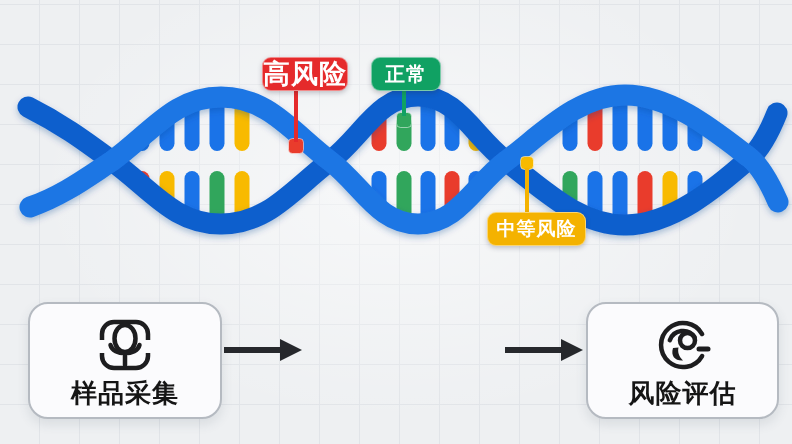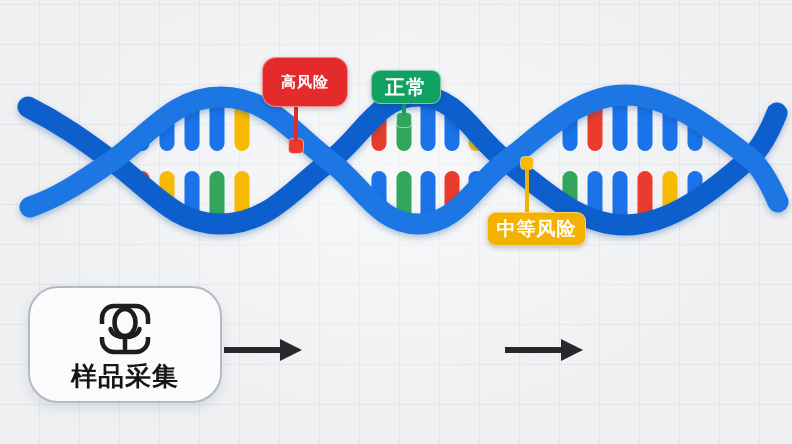--- a/index.html
+++ b/index.html
@@ -19,38 +19,37 @@
   .chip{
     position:absolute;
     display:flex;align-items:center;justify-content:center;
     color:#fff;font-weight:bold;
     border-radius:9px;
     border:1.5px solid rgba(255,255,255,.45);
     box-shadow:0 2px 5px rgba(40,40,60,.25);
     box-sizing:border-box;
     letter-spacing:1px;
   }
-  .chip-high  {left:262px;top:57px;width:86px;height:50px;font-size:15px;border-radius:14px;}
+  .chip-high  {left:262px;top:57px;width:86px;height:34px;font-size:27px;}
   .chip-normal{left:371px;top:57px;width:70px;height:34px;font-size:20px;}
   .chip-medium{left:487px;top:212px;width:99px;height:34px;font-size:19px;text-align:right;}
   .conn{position:absolute;width:4px;}
   .conn-high  {left:294px;top:90px;height:52px;}
   .conn-normal{left:402px;top:90px;height:26px;}
   .conn-medium{left:525px;top:168px;height:45px;}
   
   .card{
-    position:absolute;top:286px;height:117px;
+    position:absolute;top:302px;height:117px;
     background:var(--card-bg,#fbfbfd);
     border:2px solid var(--card-border,#b5bac1);
-    border-radius:30px;
+    border-radius:20px;
     box-sizing:border-box;
     box-shadow:0 5px 12px rgba(60,70,90,.12);
     display:flex;flex-direction:column;align-items:center;justify-content:center;
     color:var(--icon,#1d1d1f);
-    font-family:Liberation Serif, serif;
   }
   .card-1{left:28px;width:194px;}
   .card-2{left:310px;width:193px;}
   .card-3{left:586px;width:193px;}
   .card svg{display:block;margin-top:2px;}
   .card-label{
     margin-top:4px;
     font-size:26px;font-weight:bold;color:var(--text,#151515);
     letter-spacing:1px;line-height:1.1;
   }
@@ -108,21 +107,21 @@
       <rect x="288.5" y="138.5" width="15" height="15" rx="4" fill="#e93c2c" stroke="rgba(255,255,255,0.5)" stroke-width="1"></rect>
       <rect x="396.5" y="112.5" width="15" height="15" rx="4" fill="#31a65c" stroke="rgba(255,255,255,0.5)" stroke-width="1"></rect>
       <rect x="520.5" y="156.5" width="13" height="13" rx="4" fill="#f8ba00" stroke="rgba(255,255,255,0.5)" stroke-width="1"></rect>
     </svg>
 
   <div class="conn conn-high" style="background: rgb(229, 42, 43);"></div>
   <div class="conn conn-normal" style="background: rgb(16, 161, 99);"></div>
   <div class="conn conn-medium" style="background: rgb(244, 178, 0);"></div>
 
   <div class="chip chip-high" style="background: rgb(229, 42, 43);">高风险</div>
-  <div class="chip chip-normal" style="background: rgb(16, 161, 99); margin-top: 13px;">正常</div>
+  <div class="chip chip-normal" style="background: rgb(16, 161, 99);">正常</div>
   <div class="chip chip-medium" style="background: rgb(244, 178, 0);">中等风险</div>
 
   <div class="card card-1">
     <svg width="60" height="60" viewBox="0 0 60 60" fill="none" stroke="currentColor" stroke-width="4.5" stroke-linecap="round" stroke-linejoin="round">
       <rect x="7" y="7" width="46" height="46" rx="12"></rect>
       <rect x="2" y="25" width="9" height="13" style="fill:var(--card-bg,#fbfbfd)" stroke="none"></rect>
       <rect x="49" y="25" width="9" height="13" style="fill:var(--card-bg,#fbfbfd)" stroke="none"></rect>
       <ellipse cx="30" cy="23.5" rx="10.5" ry="13.5"></ellipse>
       <path d="M15.5,30 C18,41 42,41 44.5,30"></path>
       <line x1="30" y1="41" x2="30" y2="50"></line>
@@ -134,14 +133,24 @@
     <line x1="2" y1="14" x2="60" y2="14" stroke="currentColor" stroke-width="6"></line>
     <polygon points="58,3 80,14 58,25" fill="currentColor"></polygon>
   </svg>
 
 
   <svg class="arrow arrow-2" width="82" height="28" viewBox="0 0 82 28">
     <line x1="2" y1="14" x2="60" y2="14" stroke="currentColor" stroke-width="6"></line>
     <polygon points="58,3 80,14 58,25" fill="currentColor"></polygon>
   </svg>
 
+  <div class="card card-3">
+    <svg width="60" height="60" viewBox="0 0 60 60" fill="none" stroke="currentColor" stroke-width="4.5" stroke-linecap="round" stroke-linejoin="round">
+      <path d="M49.1,41 A22,22 0 1 1 49.1,19"></path>
+      <circle cx="34.5" cy="25.5" r="7.5"></circle>
+      <path d="M16.8,25.2 A14,14 0 0 1 41.5,22"></path>
+      <path d="M20,33 C17.5,41 22,46 30,45.5 C25.5,41 24.5,36.5 25.5,32.5 Z" fill="currentColor" stroke="none"></path>
+      <line x1="46" y1="34" x2="55" y2="34" stroke-width="5"></line>
+    </svg>
+    <div class="card-label">风险评估</div>
+  </div>
 
 </div>
 
 </body></html>

